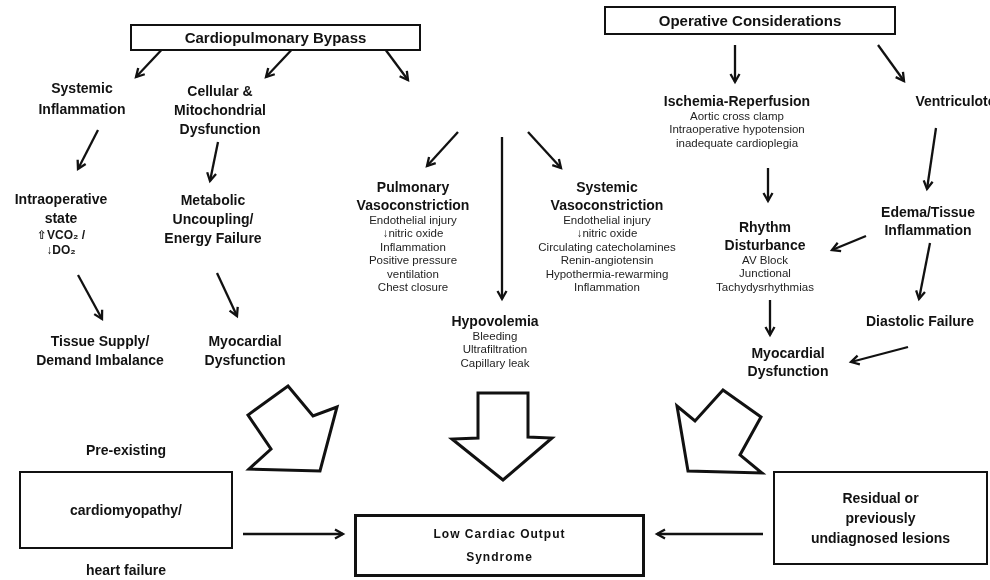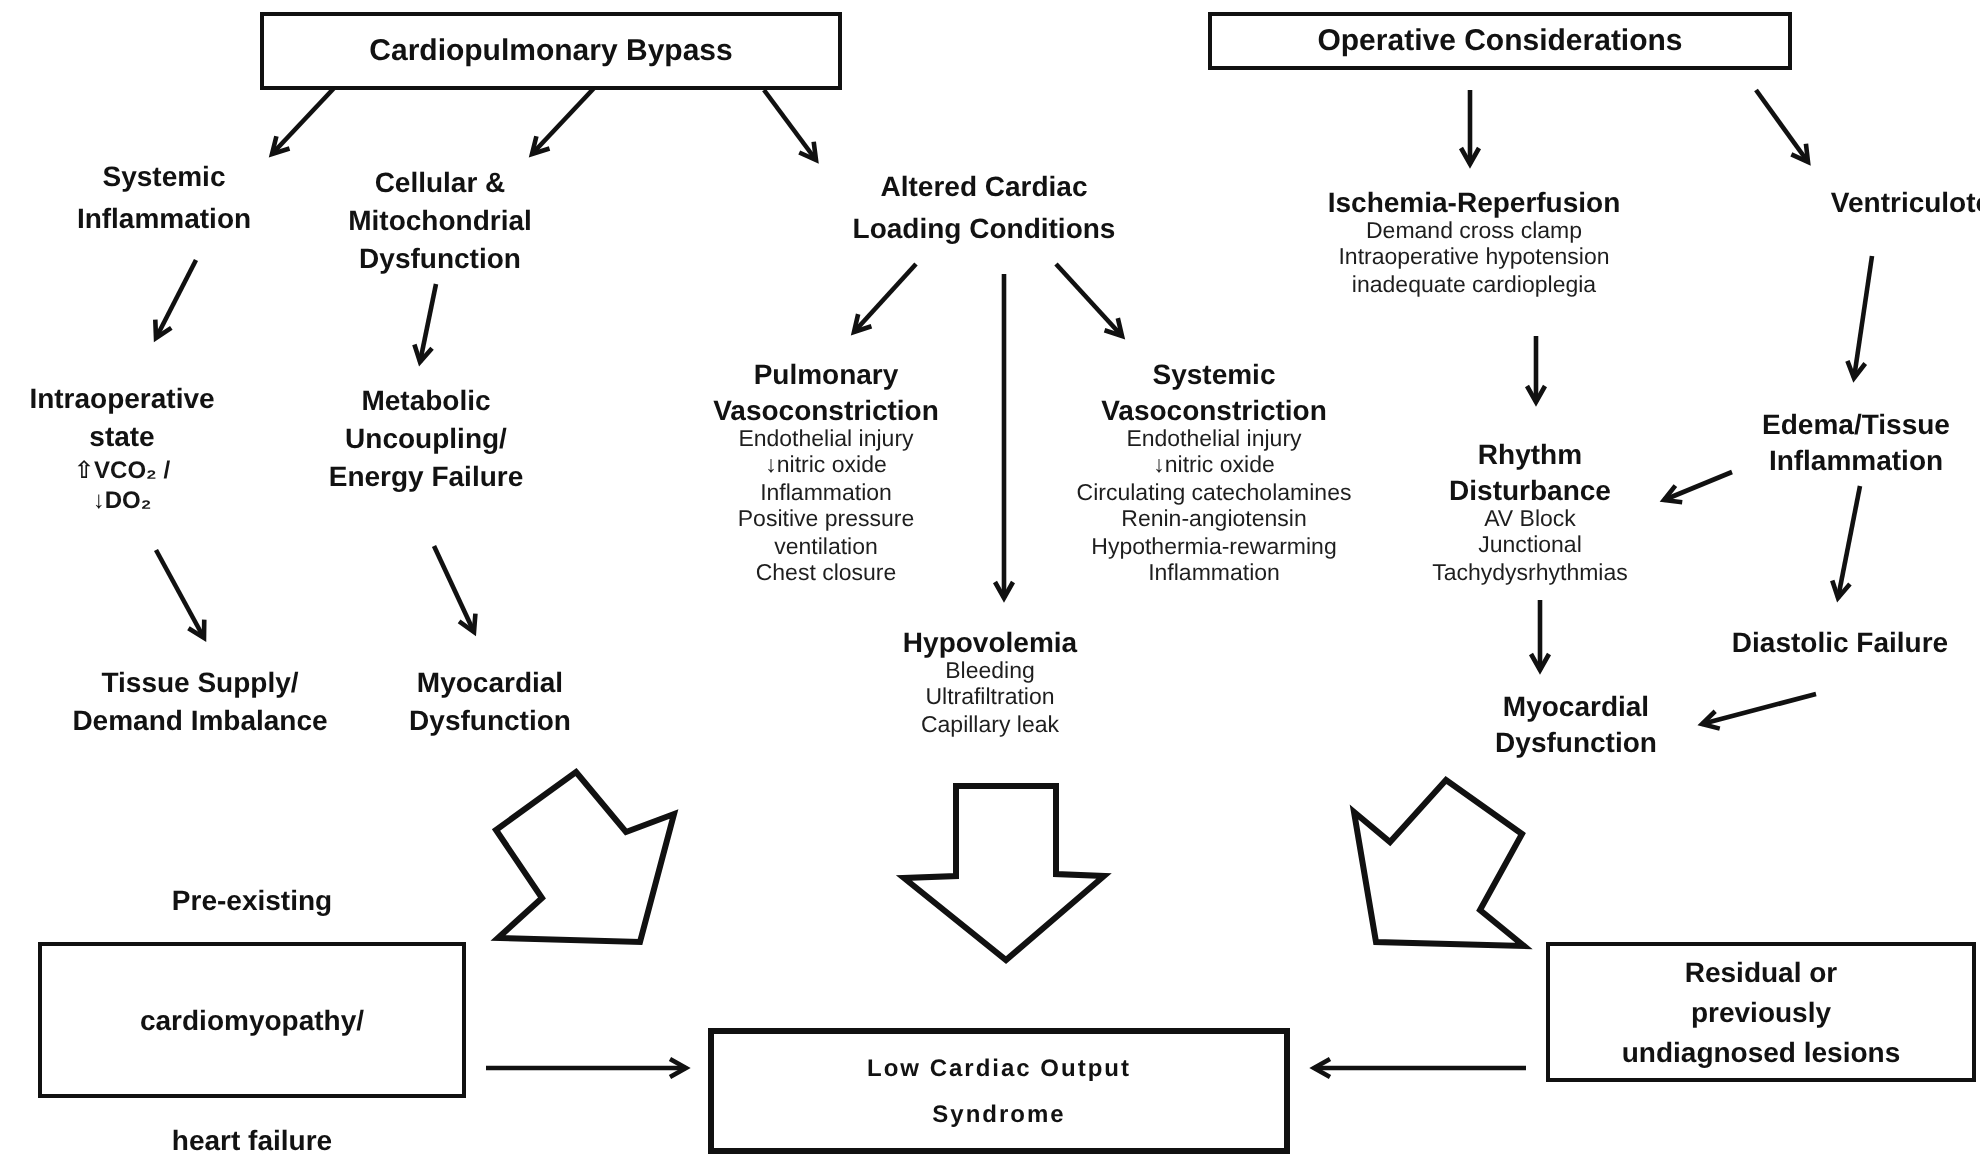--- a/index.html
+++ b/index.html
@@ -60,44 +60,40 @@
       <line x1="243" y1="534" x2="343" y2="534" marker-end="url(#ah)"></line>
       <line x1="763" y1="534" x2="657" y2="534" marker-end="url(#ah)"></line>
     </g>
     <g stroke="#111" stroke-width="3" fill="#fff" stroke-linejoin="miter">
       <polygon points="288,386 313,416 337,407 320,471 249,469 271,449 248,415"></polygon>
       <polygon points="478,393 528,393 528,437 552,438 503,480 452,439 478,438"></polygon>
       <polygon points="723,390 695,421 677,406 688,471 762,473 740,455 761,417"></polygon>
     </g>
   </svg>
 
-  <div class="box title" style="left:130px; top:6px; width:291px; height:39px;">
+  <div class="box title" style="left:130px; top:24px; width:291px; height:27px;">
     <div>Cardiopulmonary Bypass</div>
   </div>
   <div class="box title" style="left:604px; top:6px; width:292px; height:29px;">
     <div>Operative Considerations</div>
   </div>
 
   <div class="node hl lh21" style="left:82px; top:78px;">
     <div>Systemic</div>
     <div>Inflammation</div>
   </div>
   <div class="node hl lh19" style="left:220px; top:82px;">
     <div>Cellular &amp;</div>
     <div>Mitochondrial</div>
     <div>Dysfunction</div>
   </div>
-  <div class="node hl lh21" style="left:492px; top:83px;">
-    <div>Altered Cardiac</div>
-    <div>Loading Conditions</div>
-  </div>
   <div class="node" style="left:737px; top:92px;">
     <div class="hl lh18">Ischemia-Reperfusion</div>
     <div class="subs">
-      <div>Demand cross clamp</div>
+      <div>Aortic cross clamp</div>
       <div>Intraoperative hypotension</div>
       <div>inadequate cardioplegia</div>
     </div>
   </div>
   <div class="node hl lh18" style="left:930px; top:92px;margin-left:36px;">
     <div>Ventriculotomy</div>
   </div>
 
   <div class="node" style="left:61px; top:190px;">
     <div class="hl lh19">
@@ -184,19 +180,19 @@
 
   <div class="box side" style="left:19px; top:471px; width:214px; height:78px;gap:40px;">
     <div>Pre-existing</div>
     <div>cardiomyopathy/</div>
     <div>heart failure</div>
   </div>
   <div class="box lcos" style="left:354px; top:514px; width:291px; height:63px;">
     <div>Low Cardiac Output</div>
     <div>Syndrome</div>
   </div>
-  <div class="box side" style="left:773px; top:471px; width:215px; height:70px;">
+  <div class="box side" style="left:773px; top:471px; width:215px; height:94px;">
     <div>Residual or</div>
     <div>previously</div>
     <div>undiagnosed lesions</div>
   </div>
 
 </div>
 
 </body></html>

